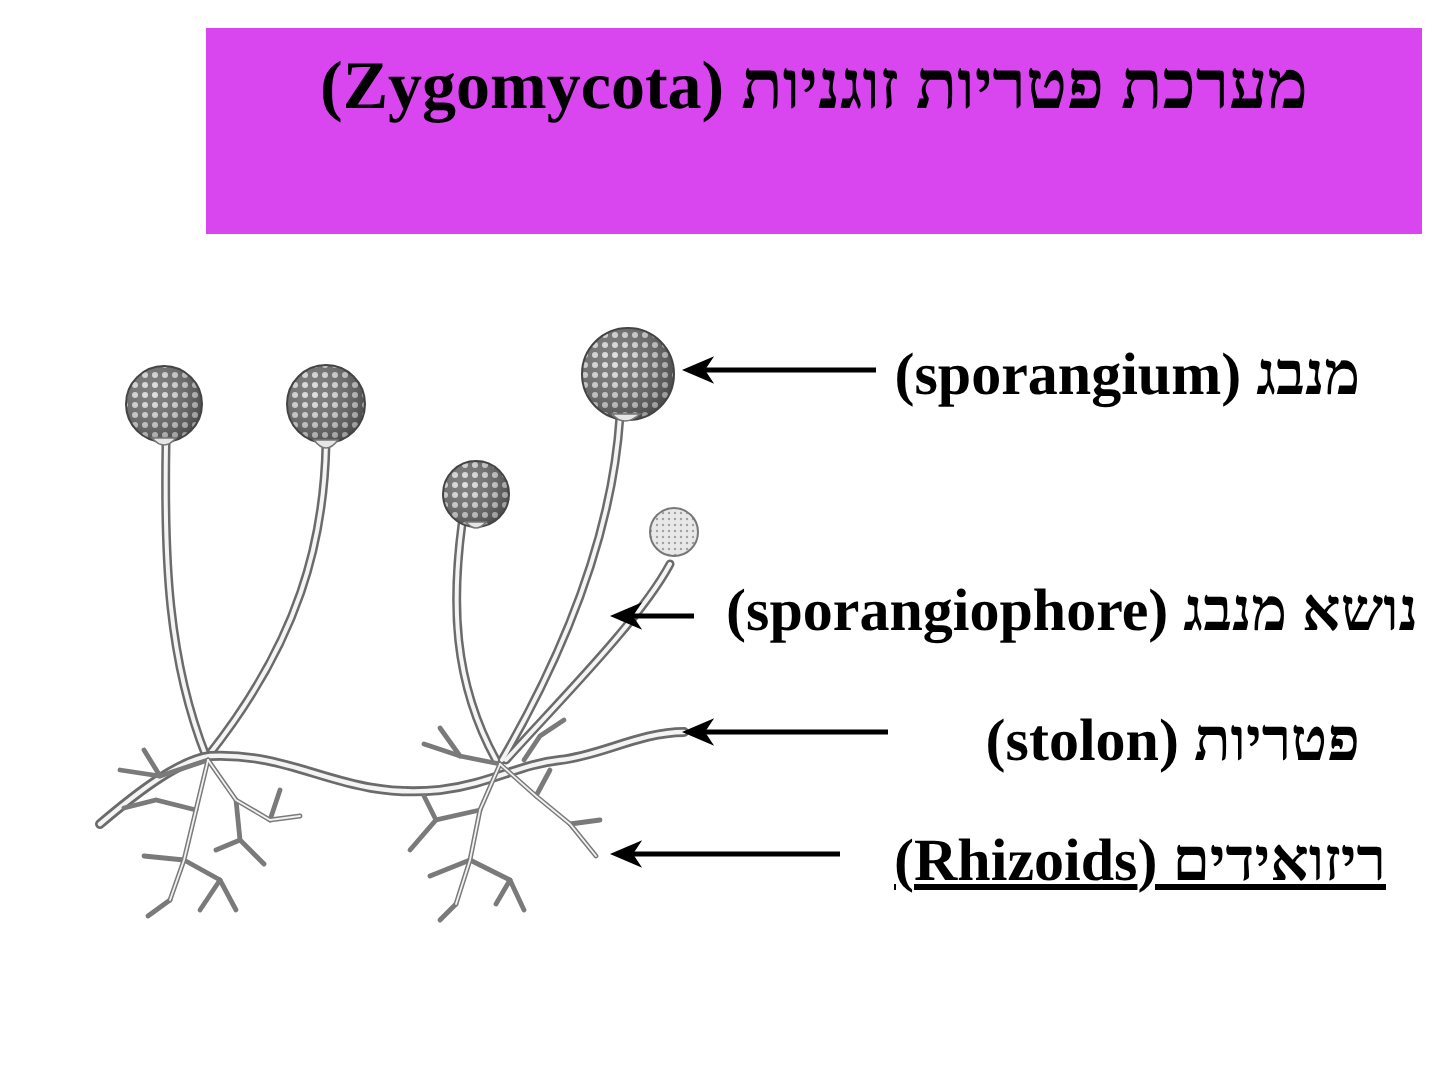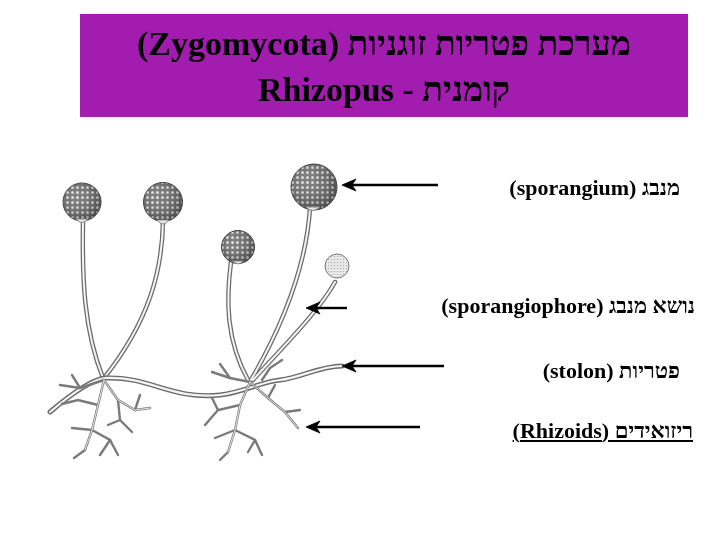--- a/index.html
+++ b/index.html
@@ -1,45 +1,44 @@
 <!DOCTYPE html>
 <html><head>
   <meta charset="utf-8">
   <style>
     html, body { margin: 0; padding: 0; background: #ffffff; }
     body { width: 720px; height: 540px; position: relative; overflow: hidden; font-family: "Liberation Serif", "DejaVu Serif", serif; color: #000; }
     .title-box {
-      position: absolute; left: 80px; top: 14px; width: 608px; height: 103px;
-      background: #a21caf; box-sizing: border-box;
+      position: absolute; left: 103px; top: 14px; width: 608px; height: 103px;
+      background: #d946ef; box-sizing: border-box;
     }
     .title-line {
       position: absolute; left: 0; right: 0; text-align: center;
       font-family: "Liberation Serif", "DejaVu Serif", serif;
       font-weight: bold; font-size: 34px; line-height: 40px; white-space: nowrap;
       unicode-bidi: plaintext;
     }
     .title-line.l1 { top: 10px; }
     .title-line.l2 { top: 56px; }
     .diagram { position: absolute; left: 0; top: 0; width: 720px; height: 540px; }
     .label {
       position: absolute; font-family: "Liberation Serif", "DejaVu Serif", serif;
-      font-weight: bold; font-size: 22px; line-height: 26px; white-space: nowrap;
+      font-weight: bold; font-size: 30px; line-height: 26px; white-space: nowrap;
       direction: rtl; unicode-bidi: plaintext; text-align: center;
     }
     .label-sporangium { right: 40px; top: 175px; }
-    .label-sporangiophore { right: 25px; top: 293px; }
+    .label-sporangiophore { right: 11px; top: 293px; }
     .label-stolon { right: 40px; top: 358px; }
     .label-rhizoids { right: 27px; top: 418px; text-decoration: underline; }
   </style>
 </head>
 <body>
 
 <div class="title-box">
   <div class="title-line l1">מערכת פטריות זוגניות (Zygomycota)</div>
-  <div class="title-line l2">קומנית  - Rhizopus</div>
 </div>
 
 <svg class="diagram" width="720" height="540" viewBox="0 0 720 540" xmlns="http://www.w3.org/2000/svg">
   <defs>
     <pattern id="spores" x="0" y="0" width="5" height="5" patternUnits="userSpaceOnUse">
       <rect width="5" height="5" fill="#6a6a6a"></rect>
       <circle cx="2.5" cy="2.5" r="1.5" fill="#dcdcdc"></circle>
     </pattern>
     <pattern id="spores-light" x="0" y="0" width="3" height="3" patternUnits="userSpaceOnUse">
       <rect width="3" height="3" fill="#e8e8e8"></rect>

